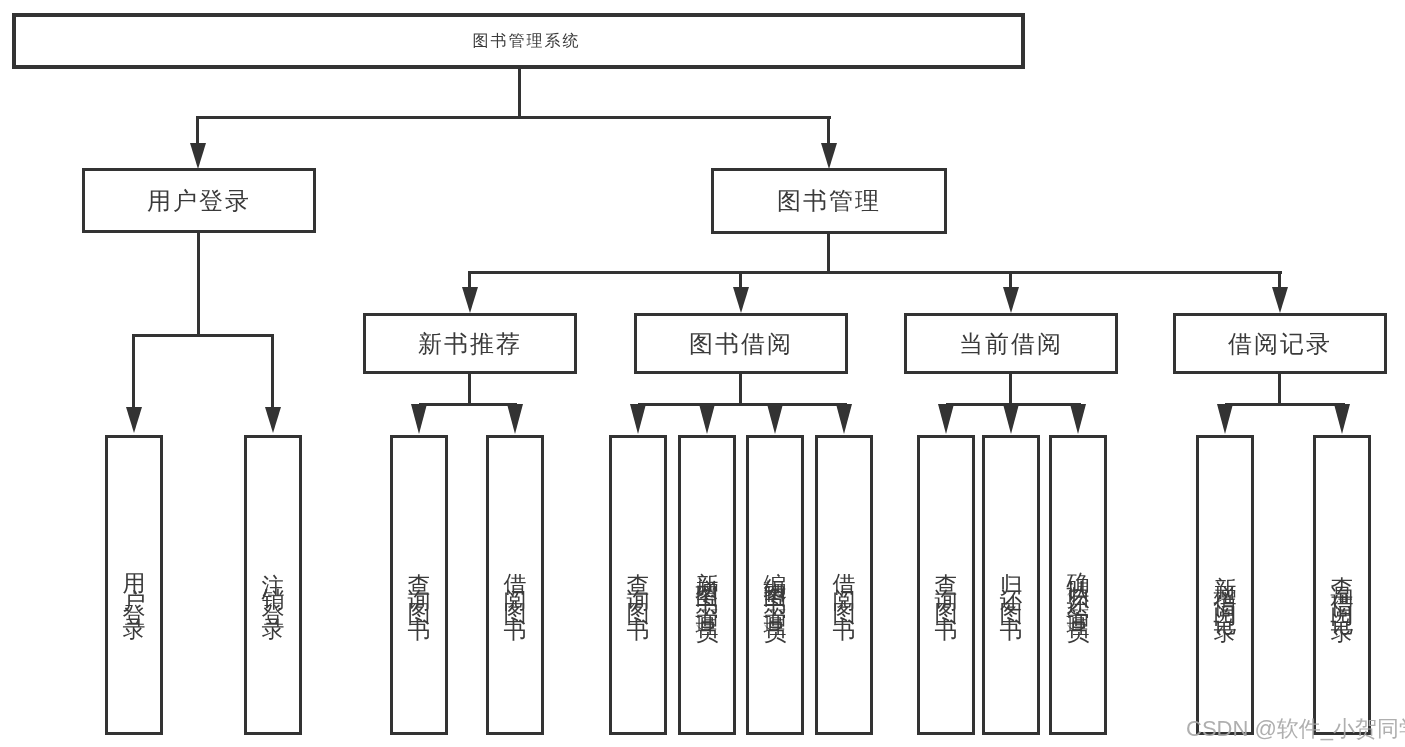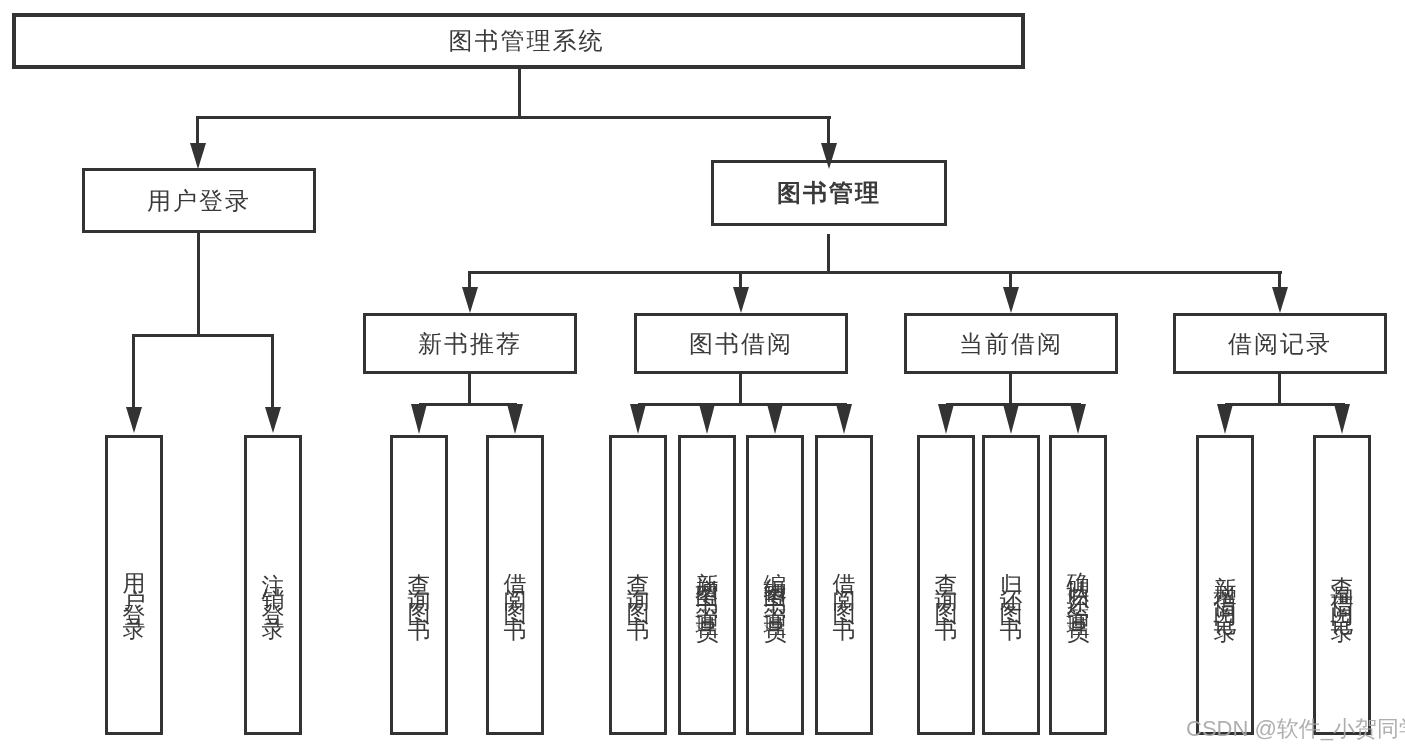--- a/index.html
+++ b/index.html
@@ -17,21 +17,21 @@
     position: absolute;
     border: 3px solid #333333;
     background: #ffffff;
     display: flex;
     align-items: center;
     justify-content: center;
     font-size: 24px;
     color: #3a3a3a;
     letter-spacing: 2px;
   }
-  .root-box { border-width: 4px; font-size: 24px; padding-left: 16px; }
+  .root-box { border-width: 4px; font-size: 16px; padding-left: 16px; }
   .leaf-box { width: 58px; height: 300px; top: 435px; }
   .vtext {
     writing-mode: vertical-rl;
     text-orientation: mixed;
     line-height: 1;
     font-size: 23px;
     letter-spacing: 15px;
   }
   .vtext.med { letter-spacing: 9px; }
   .vtext.tight { letter-spacing: 7px; }
@@ -62,21 +62,21 @@
 <div class="canvas">
 
   <div class="box root-box" style="left:12px; top:13px; width:1013px; height:56px;">
     <span>图书管理系统</span>
   </div>
 
   <div class="box" style="left:82px; top:168px; width:234px; height:65px;">
     <span>用户登录</span>
   </div>
 
-  <div class="box" style="left:711px; top:160px; width:236px; height:66px;font-weight:bold;">
+  <div class="box" style="left:711px; top:168px; width:236px; height:66px;">
     <span>图书管理</span>
   </div>
 
   <div class="box" style="left:363px; top:313px; width:214px; height:61px;">
     <span>新书推荐</span>
   </div>
 
   <div class="box" style="left:904px; top:313px; width:214px; height:61px;">
     <span>当前借阅</span>
   </div>

